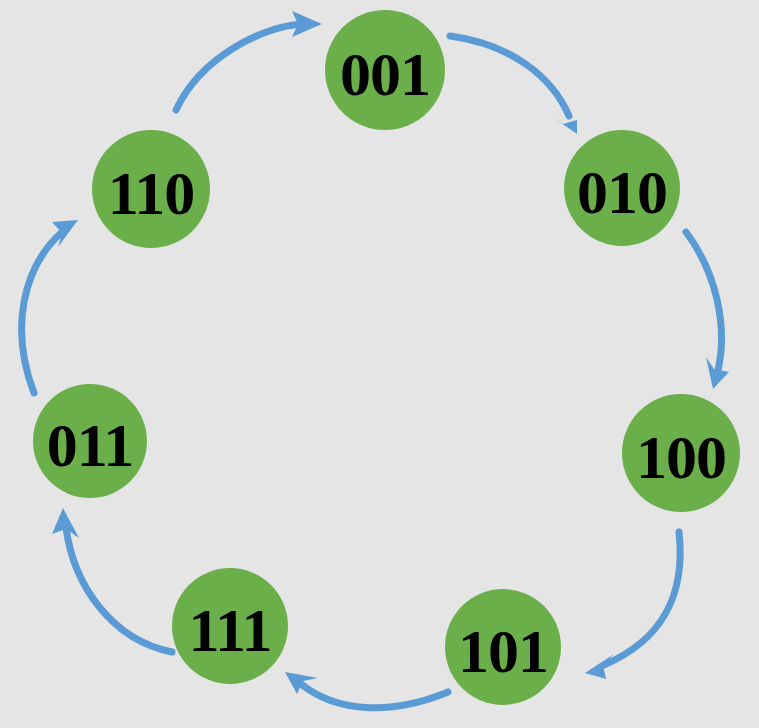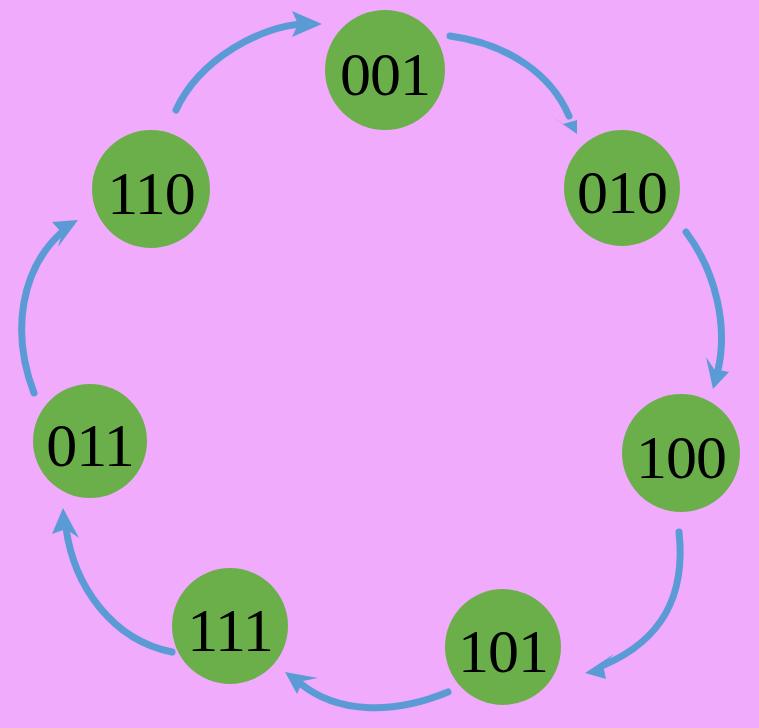--- a/index.html
+++ b/index.html
@@ -46,21 +46,21 @@
     stroke-linecap: round;
   }
   .edge-head {
     fill: #5B9BD5;
     stroke: none;
   }
 </style>
 </head>
 <body>
 
-<div id="diagram-root" style="background: #f0abfc;">
+<div id="diagram-root" style="background: #e5e5e5; font-weight: bold;">
   <svg id="diagram-svg" viewBox="0 0 759 728" xmlns="http://www.w3.org/2000/svg">
 
     <g>
       <path class="edge-path" d="M 176,110 C 200,58 262,26 303,24" stroke="#5B9BD5" stroke-width="7"></path>
       <path class="edge-head" d="M 322,24 L 292,11 L 298,24 L 292,37 Z" fill="#5B9BD5"></path>
     </g>
 
     <g>
       <path class="edge-path" d="M 450,36 C 510,44 552,76 569,116" stroke="#5B9BD5" stroke-width="7"></path>
       <path class="edge-head" d="M 577,134 L 551,116 L 563,124 L 577,120 Z" fill="#5B9BD5"></path>

